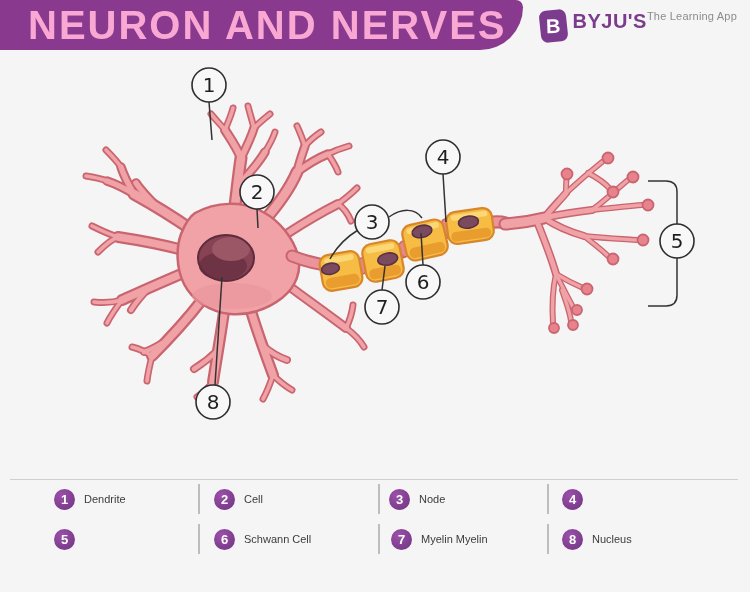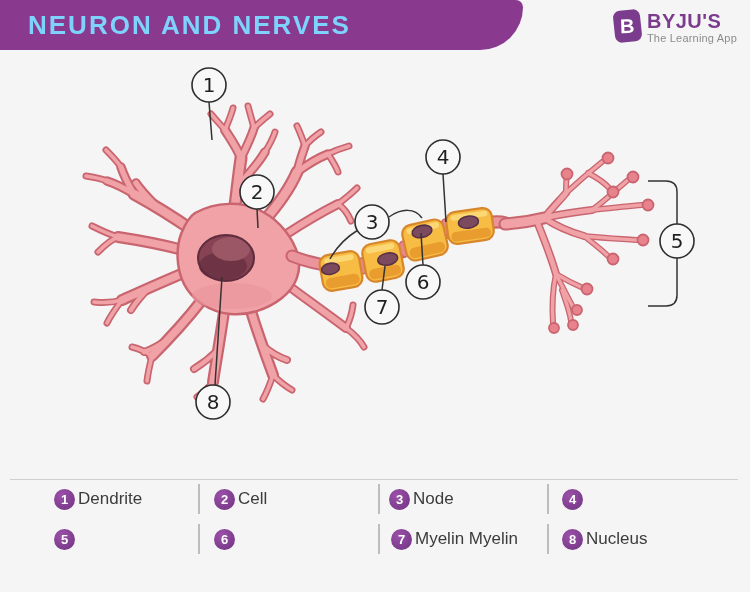--- a/index.html
+++ b/index.html
@@ -7,27 +7,27 @@
     --pink:#F0A2A7; --pink-dark:#C9656F; --yellow:#F7BC43; --yellow-dark:#D8862B;
     --text-dark:#3C3C3C; --gray-line:#CFCFCF;
   }
   *{margin:0;padding:0;box-sizing:border-box}
   html,body{width:750px;height:592px}
   body{position:relative;background:var(--bg);font-family:"Liberation Sans",sans-serif;overflow:hidden}
 
   
   .banner{position:absolute;left:0;top:0;width:523px;height:50px;background:var(--purple);
           border-radius:0 8px 48px 0;display:flex;align-items:center;padding-left:28px}
-  .banner h1{color:#7dd3fc;font-size:26px;font-weight:bold;letter-spacing:2px;white-space:nowrap}
+  .banner h1{color:#f9a8d4;font-size:40px;font-weight:bold;letter-spacing:2px;white-space:nowrap}
 
   .logo{position:absolute;top:10px;right:13px;display:flex;align-items:flex-start}
   .logo-mark{width:27px;height:32px;background:var(--logo-purple);border-radius:7px;
              transform:rotate(-6deg);display:flex;align-items:center;justify-content:center}
   .logo-mark span{color:#fff;font-size:20px;font-weight:bold;transform:rotate(4deg)}
-  .logo-text{margin-left:6px;display:flex;flex-direction:column}
+  .logo-text{margin-left:6px;display:flex;flex-direction:row}
   .logo-name{color:var(--logo-purple);font-size:20px;font-weight:bold;letter-spacing:.5px;line-height:22px}
   .logo-tag{color:#8C8C8C;font-size:11px;letter-spacing:.2px}
 
   
   .diagram{position:absolute;left:0;top:50px;width:750px;height:430px}
   .d-out{fill:none;stroke:var(--pink-dark);stroke-linecap:round;stroke-linejoin:round}
   .d-in{fill:none;stroke:var(--pink);stroke-linecap:round;stroke-linejoin:round}
   .soma{fill:var(--pink);stroke:var(--pink-dark);stroke-width:2.5}
   .soma-shade{fill:#E9959B;opacity:.65}
   .nuc-base{fill:#874253}.nuc-dark{fill:#6E3345}.nuc-hi{fill:#9B5766}
@@ -42,21 +42,21 @@
   .call-line{fill:none;stroke:#333;stroke-width:1.5}
   .call-circle{fill:#F8F8F9;stroke:#2E2E2E;stroke-width:1.6}
   .call-num{font-family:"DejaVu Sans",sans-serif;font-size:20px;fill:#1F1F1F;text-anchor:middle}
 
   
   .hairline{position:absolute;left:10px;top:479px;width:728px;height:1px;background:var(--gray-line)}
   .legend-item{position:absolute;height:22px;display:flex;align-items:center}
   .legend-num{width:21px;height:21px;border-radius:50%;flex:0 0 21px;
               background:radial-gradient(circle at 35% 30%, #9A51A8, #7C3B8C 72%);
               color:#fff;font-size:13px;font-weight:bold;display:flex;align-items:center;justify-content:center}
-  .legend-label{margin-left:3px;color:var(--text-dark);font-size:17px;white-space:nowrap}
+  .legend-label{margin-left:9px;color:var(--text-dark);font-size:11px;white-space:nowrap}
   .legend-div{position:absolute;width:1.5px;height:30px;background:#BDBDBD}
   
   .li-0{left:54px;top:488px}.li-1{left:214px;top:488px}.li-2{left:389px;top:488px}.li-3{left:562px;top:488px}
   
   .li-4{left:54px;top:528px}.li-5{left:214px;top:528px}.li-6{left:391px;top:528px}.li-7{left:562px;top:528px}
   .ld-0{left:198px;top:484px}.ld-1{left:378px;top:484px}.ld-2{left:547px;top:484px}
   .ld-3{left:198px;top:524px}.ld-4{left:378px;top:524px}.ld-5{left:547px;top:524px}
 </style>
 </head>
 <body>
@@ -338,20 +338,21 @@
   <span class="legend-label">Node</span>
 </div>
 <div class="legend-item li-3">
   <span class="legend-num">4</span>
 </div>
 <div class="legend-item li-4">
   <span class="legend-num">5</span>
 </div>
 <div class="legend-item li-5">
   <span class="legend-num">6</span>
+  <span class="legend-label">Schwann Cell</span>
 </div>
 <div class="legend-item li-6">
   <span class="legend-num">7</span>
   <span class="legend-label">Myelin Myelin</span>
 </div>
 <div class="legend-item li-7">
   <span class="legend-num">8</span>
   <span class="legend-label">Nucleus</span>
 </div>
 

